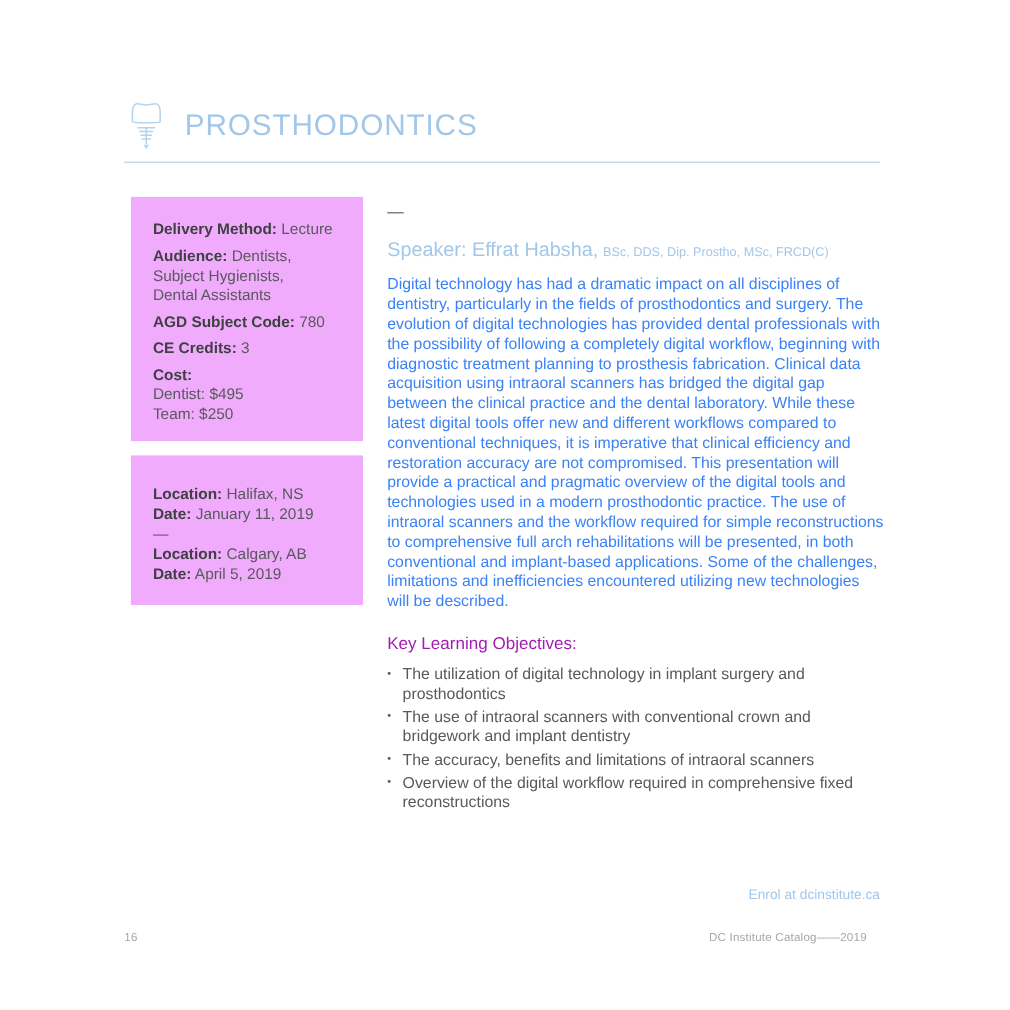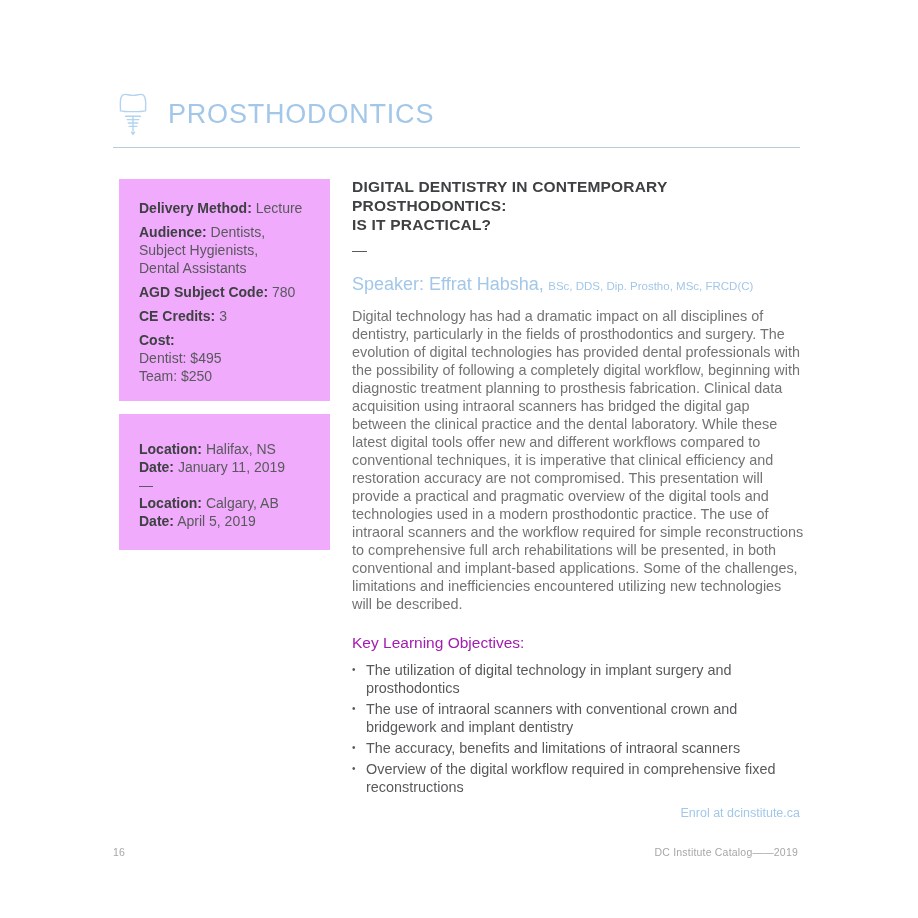--- a/index.html
+++ b/index.html
@@ -83,21 +83,21 @@
     font-size: 15px;
     color: #58595b;
   }
   .speaker { margin-top: 16px; color: #a3c7e8; }
   .speaker-name { font-size: 18px; }
   .speaker-creds { font-size: 11.5px; }
   .description {
     margin-top: 12px;
     font-size: 14.4px;
     line-height: 18px;
-    color: #737373;
+    color: #3b82f6;
   }
   .objectives-heading {
     margin-top: 21px;
     font-size: 15.5px;
     font-weight: 400;
     color: #a21caf;
   }
   .objectives {
     list-style: none;
     margin-top: 9px;
@@ -121,21 +121,21 @@
     right: 118px;
     top: 806px;
     font-size: 12.5px;
     color: #a3c7e8;
     text-decoration: none;
     cursor: pointer;
   }
   .footer {
     position: absolute;
     left: 113px;
-    right: 120px;
+    right: 130px;
     top: 846px;
     display: flex;
     justify-content: space-between;
     font-size: 10.5px;
     color: #a5a7a9;
     letter-spacing: 0.2px;
     text-align: right;
   }
 </style>
 </head>
@@ -195,24 +195,20 @@
       <p class="row">
         <span class="lbl">Location:</span>
         <span>Calgary, AB</span><br>
         <span class="lbl">Date:</span>
         <span>April 5, 2019</span>
       </p>
     </div>
   </aside>
 
   <main class="main">
-    <h2 class="course-title">
-      <span>DIGITAL DENTISTRY IN CONTEMPORARY PROSTHODONTICS:</span><br>
-      <span>IS IT PRACTICAL?</span>
-    </h2>
     <div class="title-dash">—</div>
 
     <p class="speaker">
       <span class="speaker-name">Speaker: Effrat Habsha,</span>
       <span class="speaker-creds">BSc, DDS, Dip. Prostho, MSc, FRCD(C)</span>
     </p>
 
     <p class="description">Digital technology has had a dramatic impact on all disciplines of dentistry, particularly in the fields of prosthodontics and surgery. The evolution of digital technologies has provided dental professionals with the possibility of following a completely digital workflow, beginning with diagnostic treatment planning to prosthesis fabrication. Clinical data acquisition using intraoral scanners has bridged the digital gap between the clinical practice and the dental laboratory. While these latest digital tools offer new and different workflows compared to conventional techniques, it is imperative that clinical efficiency and restoration accuracy are not compromised. This presentation will provide a practical and pragmatic overview of the digital tools and technologies used in a modern prosthodontic practice. The use of intraoral scanners and the workflow required for simple reconstructions to comprehensive full arch rehabilitations will be presented, in both conventional and implant-based applications. Some of the challenges, limitations and inefficiencies encountered utilizing new technologies will be described.</p>
 
     <h3 class="objectives-heading">Key Learning Objectives:</h3>

